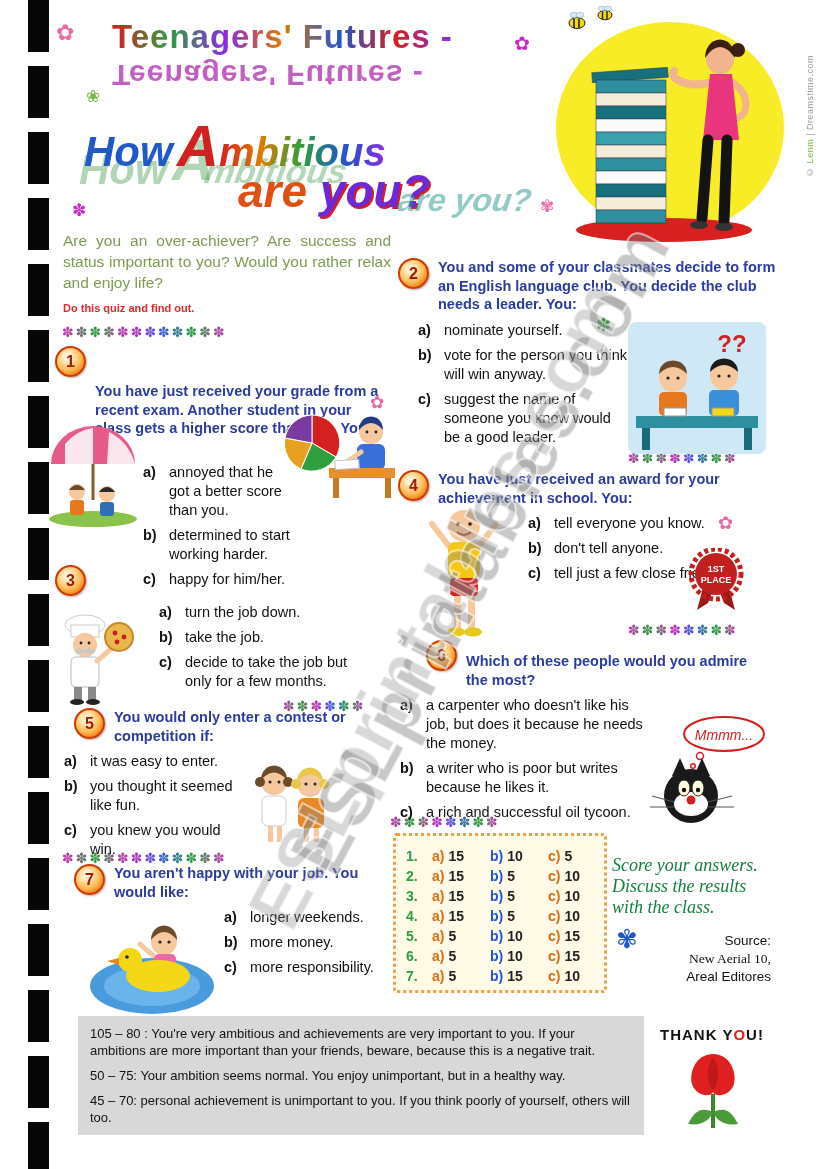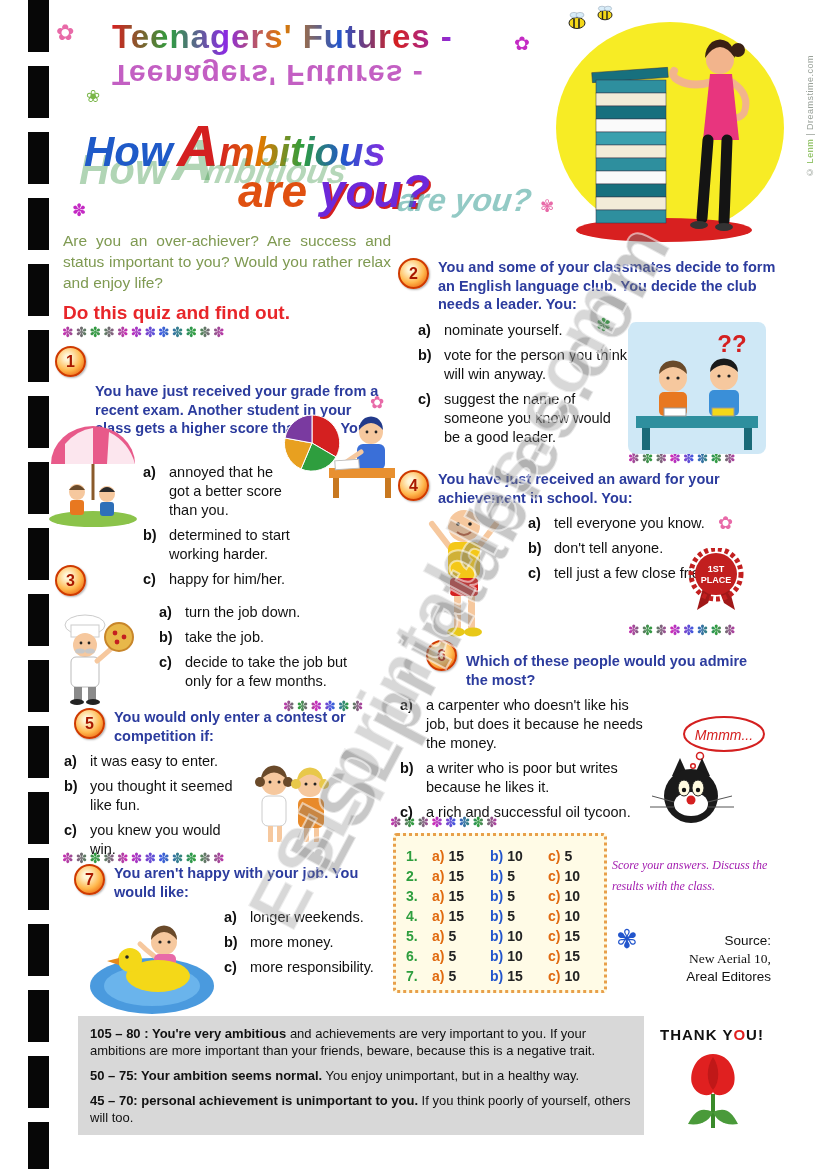--- a/index.html
+++ b/index.html
@@ -22,21 +22,21 @@
     -webkit-background-clip:text;background-clip:text;color:transparent;}
   .ghost-mbitious{position:absolute;left:205px;top:152px;font-style:italic;font-weight:bold;font-size:34px;
     color:rgba(60,150,70,.38);transform:skewX(-10deg);}
   .areyou-line{position:absolute;left:238px;top:164px;font-style:italic;font-weight:bold;font-size:46px;white-space:nowrap;}
   .are{color:#e05010;}
   .you{color:#6d28d9;text-shadow:2px 2px 0 #d42020;}
   .ghost-areyou{position:absolute;left:398px;top:182px;font-style:italic;font-weight:bold;font-size:32px;
     color:rgba(40,150,140,.5);transform:skewX(-8deg);white-space:nowrap;}
   
   .intro{position:absolute;left:63px;top:230px;width:328px;color:#7f9a52;font-size:15.5px;line-height:21px;text-align:justify;}
-  .cta{position:absolute;left:63px;top:302px;color:#e8262a;font-weight:bold;font-size:19px;}
+  .cta{position:absolute;left:63px;top:302px;color:#e8262a;font-weight:bold;font-size:11px;}
   
   .q{position:absolute;}
   .qhead{display:flex;align-items:flex-start;gap:9px;}
   .qbadge{flex:0 0 auto;width:27px;height:27px;border-radius:50%;
     background:radial-gradient(circle at 40% 35%,#fff6d8 12%,#ffb84d 55%,#e85000 95%);
     border:2px solid #cf3a00;color:#a81800;font-weight:bold;font-size:16px;
     display:flex;align-items:center;justify-content:center;box-shadow:1px 1px 2px rgba(0,0,0,.3);}
   .qtext{font-weight:bold;color:#2c3c9e;font-size:14.5px;line-height:18.5px;}
   .opts{margin-top:7px;}
   .opt{display:flex;gap:6px;font-size:14.5px;line-height:19px;color:#111;margin-bottom:6px;}
@@ -48,29 +48,29 @@
     -webkit-background-clip:text;background-clip:text;color:transparent;}
   .flower{position:absolute;line-height:1;}
   
   .score{position:absolute;left:393px;top:833px;width:214px;height:160px;box-sizing:border-box;
     background:#fffbe6;border:3px dotted #e8a04a;border-radius:4px;padding:10px 10px;}
   .score-row{display:grid;grid-template-columns:26px 58px 58px 46px;font-size:14px;line-height:20px;font-weight:bold;}
   .sn{color:#2e9e3e;}
   .la,.lc{color:#e06a10;margin-right:4px;}
   .lb{color:#2255cc;margin-right:4px;}
   .sval{color:#222;}
-  .note{position:absolute;left:612px;top:855px;width:162px;color:#a21caf;
-    font-family:"Liberation Serif","DejaVu Serif",serif;font-style:italic;font-size:12px;line-height:21px;}
+  .note{position:absolute;left:612px;top:855px;width:162px;color:#15803d;
+    font-family:"Liberation Serif","DejaVu Serif",serif;font-style:italic;font-size:18px;line-height:21px;}
   .source{position:absolute;left:625px;top:932px;width:146px;text-align:right;font-size:13.5px;line-height:18px;color:#111;}
   .source .book{font-family:"Liberation Serif","DejaVu Serif",serif;}
   
   .results{position:absolute;left:78px;top:1016px;width:566px;box-sizing:border-box;
     background:#d8d8d8;padding:9px 12px;font-size:13px;line-height:17px;color:#111;}
   .res-line{margin:0 0 8px 0;}
-  .res-line .b{font-weight:bold;}
+  .res-line .b{font-weight:normal;}
   .thanks{position:absolute;left:660px;top:1026px;font-weight:bold;font-size:15px;letter-spacing:1px;color:#111;}
   .thanks .red{color:#e02020;}
   
   .credit{position:absolute;right:6px;top:55px;writing-mode:vertical-rl;transform:rotate(180deg);
     font-size:9px;color:#98a098;letter-spacing:.5px;}
   .credit .lenm{color:#7ab648;}
   
   .watermark{position:absolute;left:60px;top:505px;width:840px;text-align:center;
     font-size:76px;font-weight:bold;letter-spacing:2px;transform:rotate(-62deg);
     color:rgba(125,125,125,.42);-webkit-text-stroke:2px rgba(255,255,255,.55);

